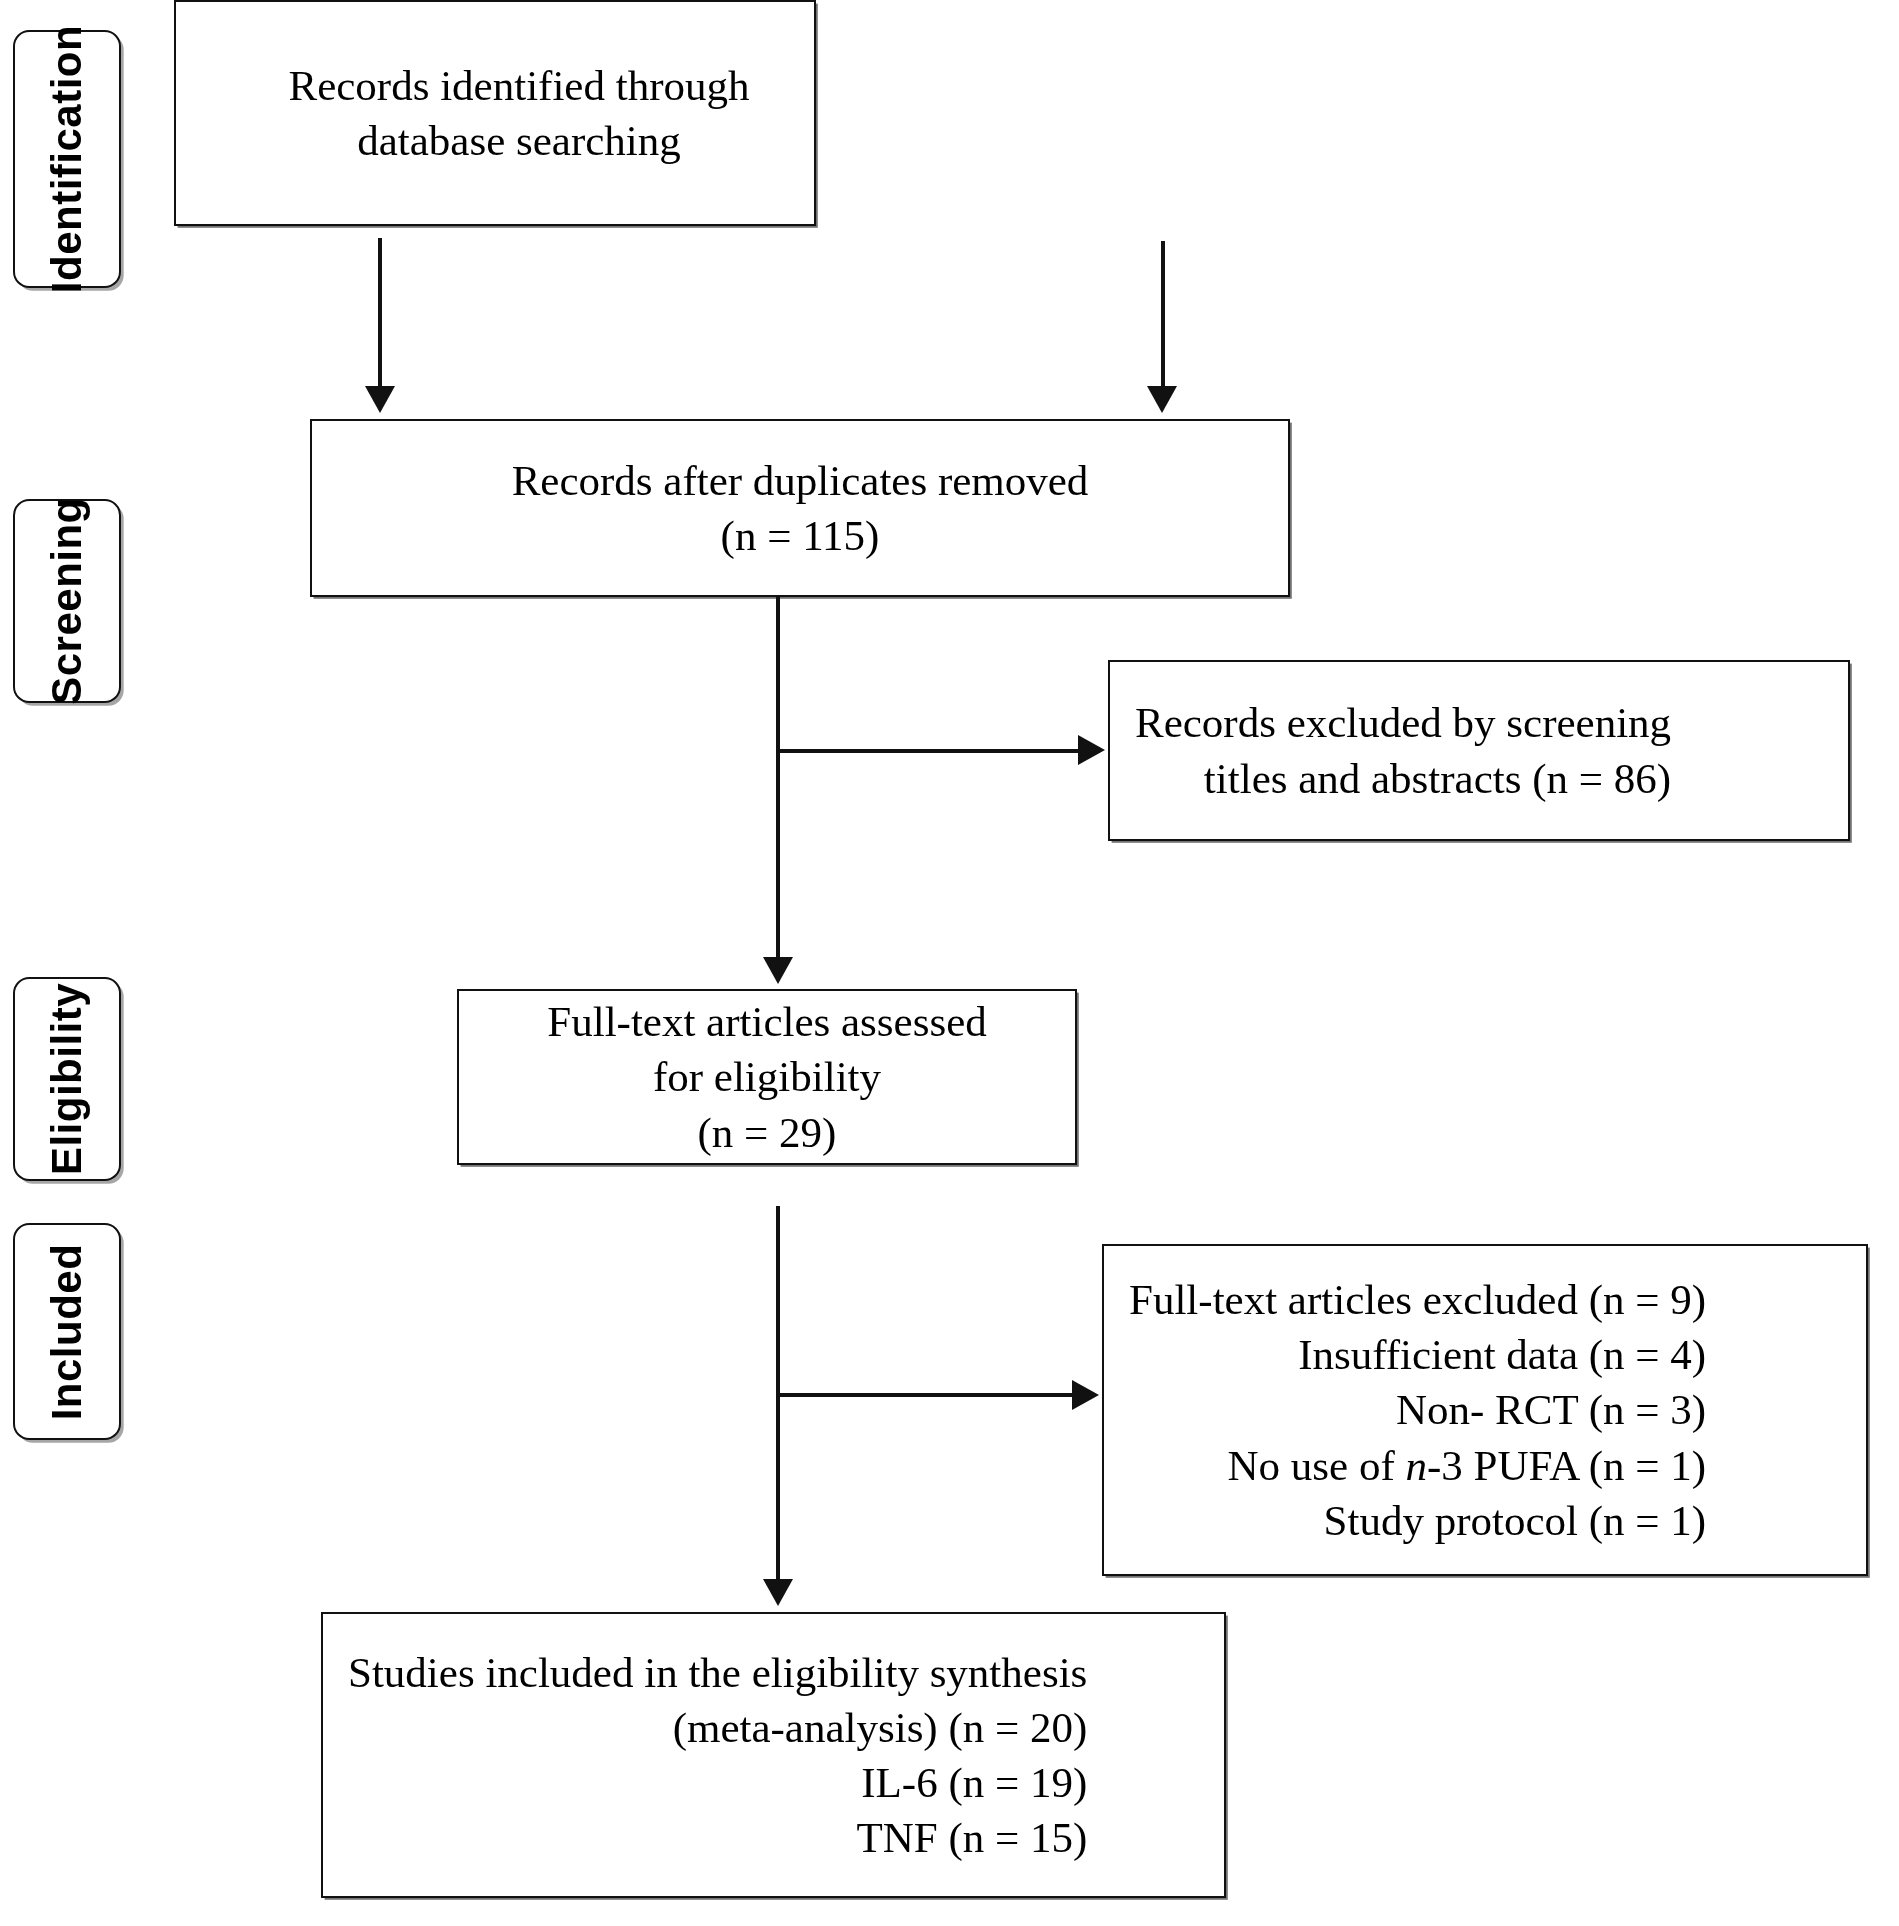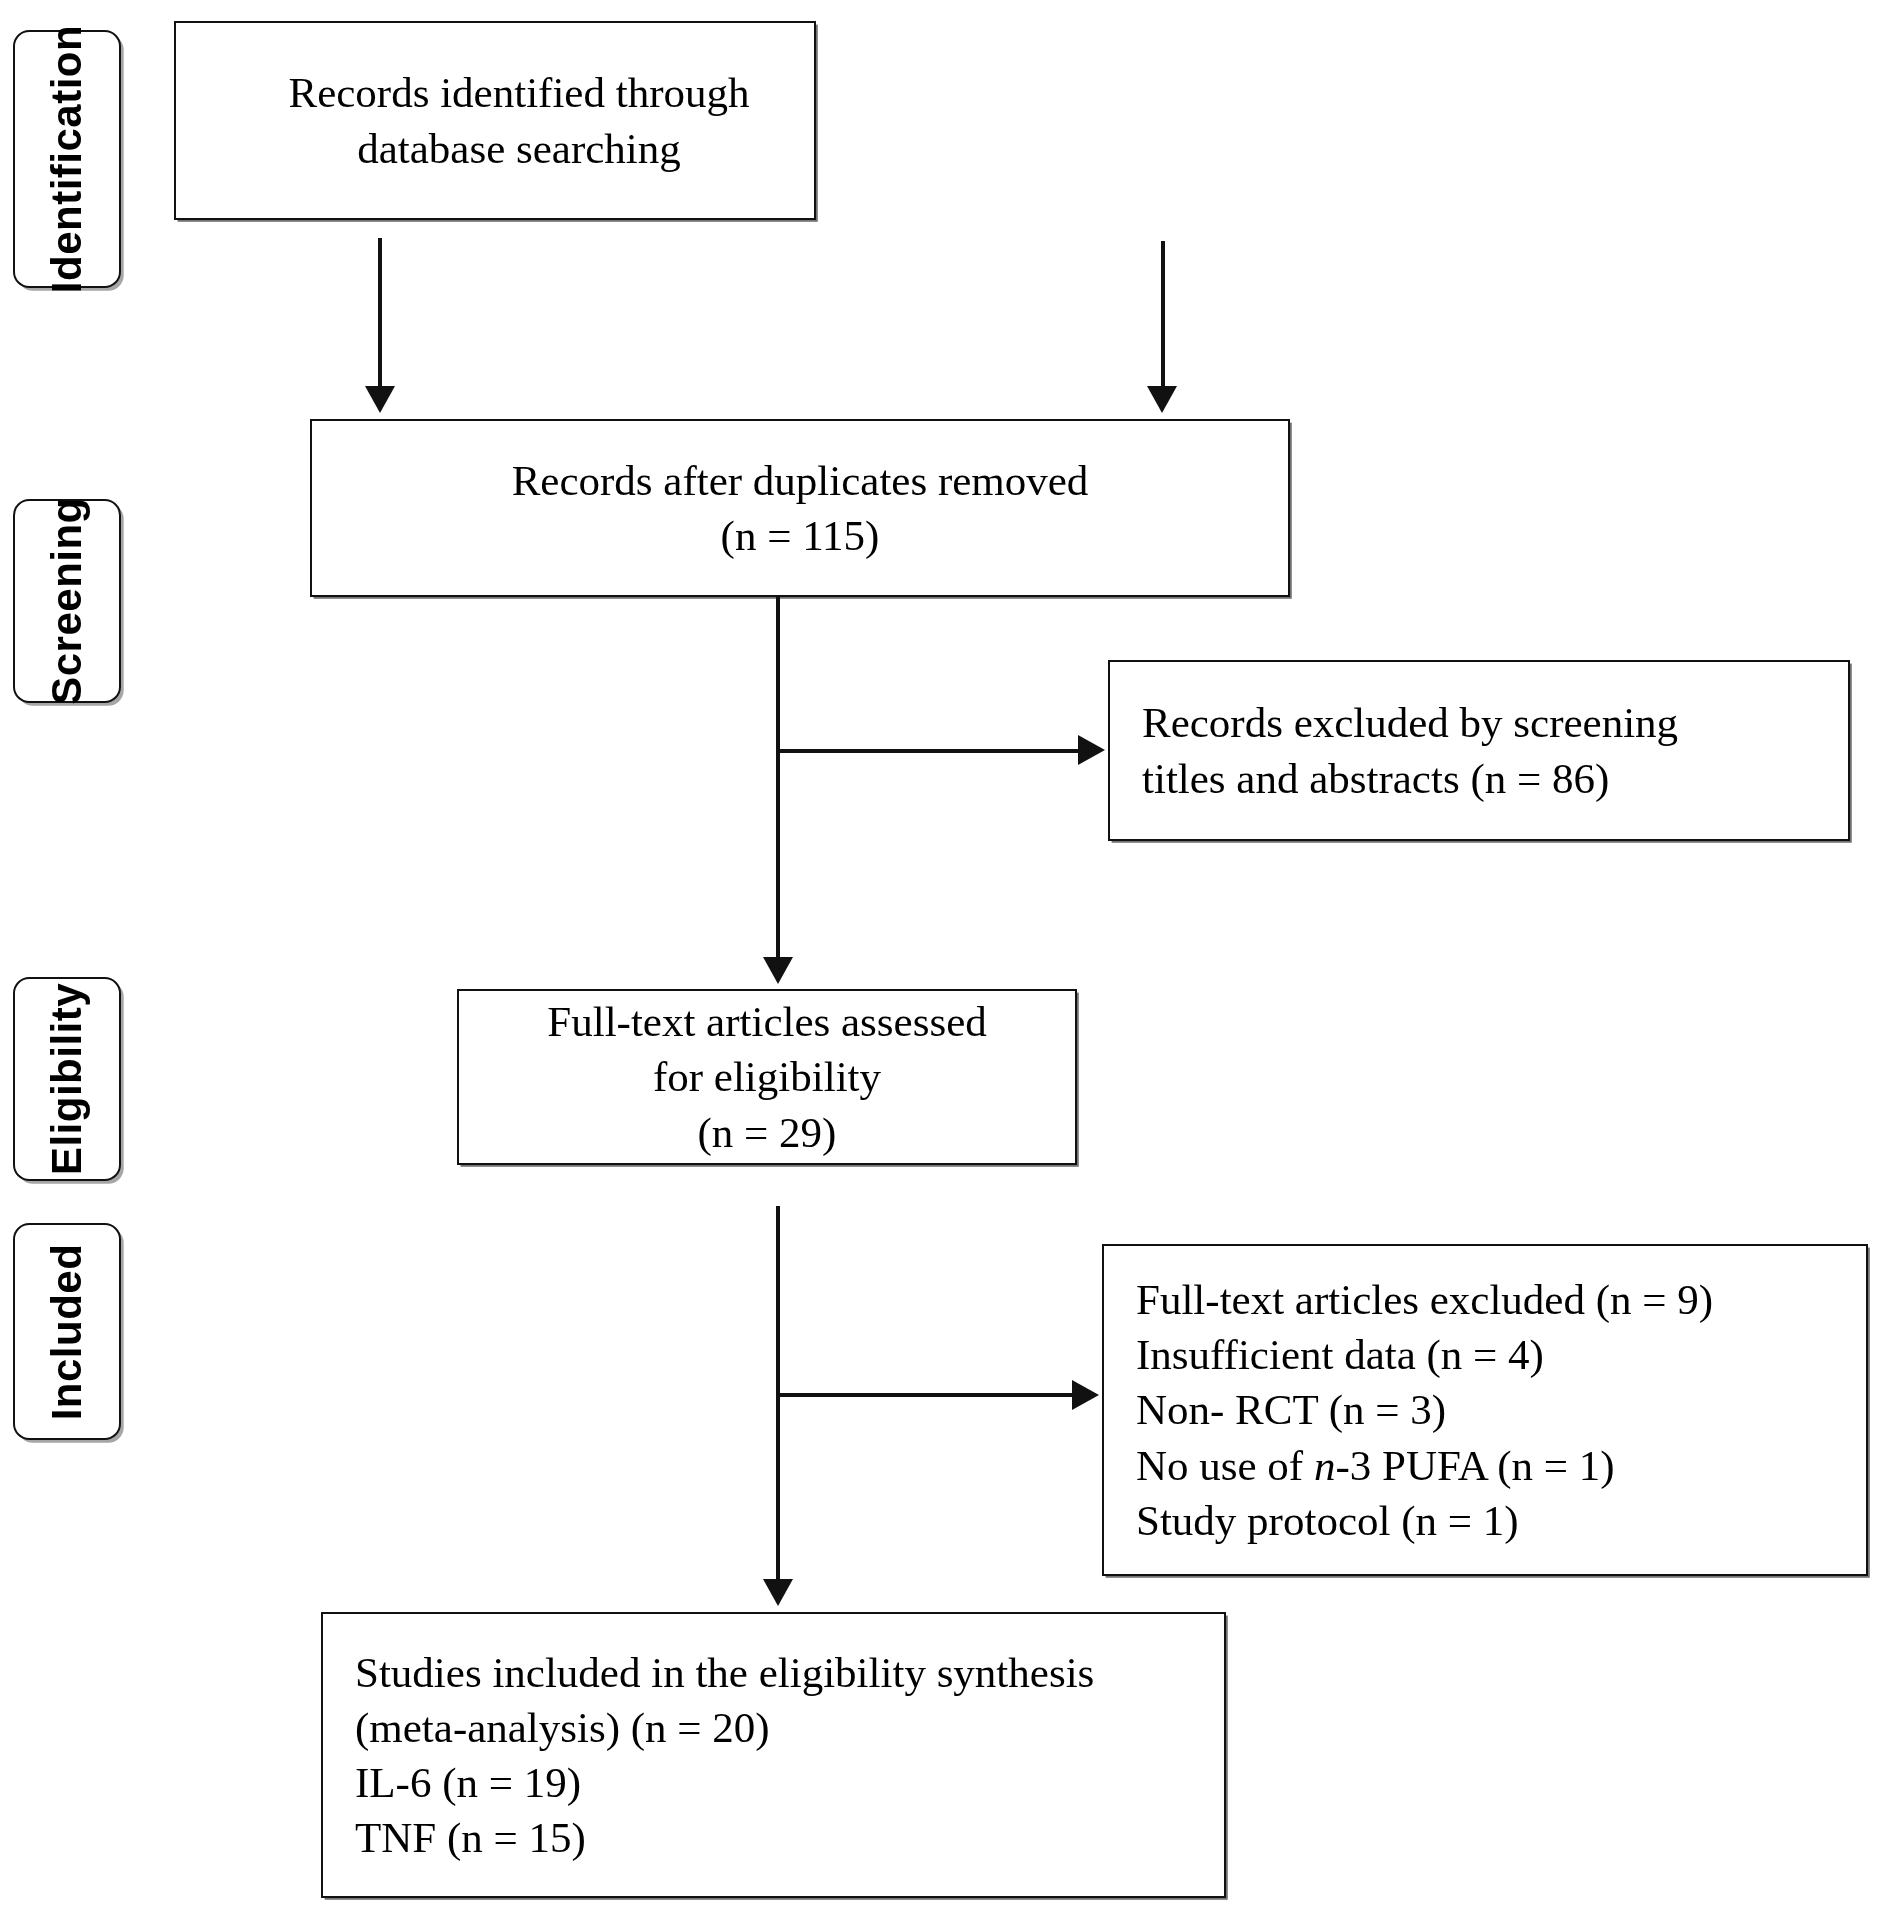--- a/index.html
+++ b/index.html
@@ -54,21 +54,21 @@
   .flow-box.center { justify-content: center; }
   .flow-box.left   { justify-content: flex-start; }
 
   .box-text {
     font-family: "Liberation Serif", "DejaVu Serif", serif;
     font-size: 43px;
     line-height: 1.28;
     color: #000000;
   }
   .box-text.center { text-align: center; width: 100%; }
-  .box-text.left   { text-align: left; padding-left: 32px; }
+  .box-text.left   { text-align: right; padding-left: 25px; }
 
   .box-text .ln { display: block; white-space: nowrap; }
   .box-text em { font-style: italic; }
 
   
   .vline {
     position: absolute;
     width: 3.6px;
     background: #111111;
   }
@@ -108,21 +108,21 @@
   </div>
 
   <div class="stage-pill" style="left:12.7px; top:977px; width:108px; height:204px;">
     <span class="stage-label">Eligibility</span>
   </div>
 
   <div class="stage-pill" style="left:12.7px; top:1223px; width:108px; height:217px;">
     <span class="stage-label">Included</span>
   </div>
 
-  <div class="flow-box center" style="left:174px; top:21px; width:642px; height:199px;padding-left:48px;">
+  <div class="flow-box center" style="left:174px; top:0; width:642px; height:226px;padding-left:48px;">
     <div class="box-text center">
       <span class="ln">Records identified through</span>
       <span class="ln">database searching</span>
     </div>
   </div>
 
 
   <div class="vline" style="left:378px; top:238px; height:152px;"></div>
   <div class="arrow-down" style="left:365px; top:386px;"></div>
 

